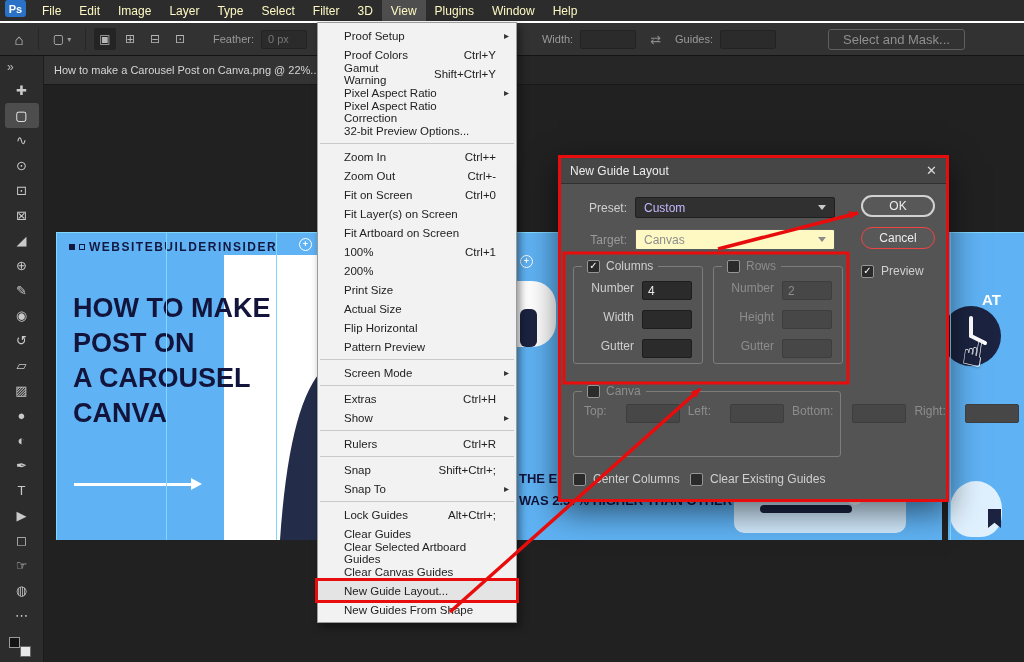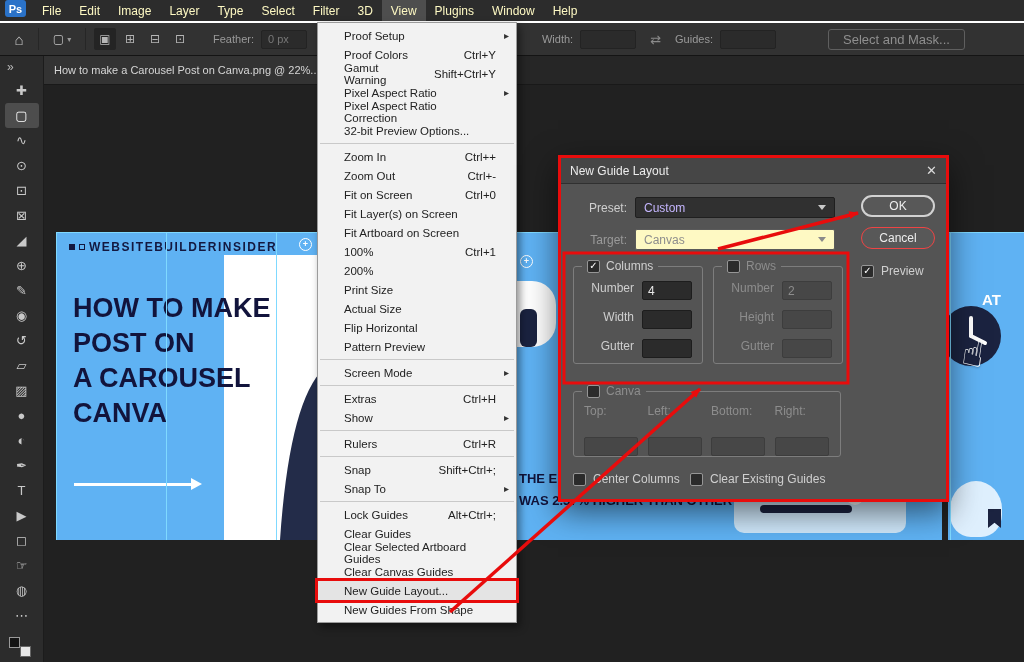--- a/index.html
+++ b/index.html
@@ -146,21 +146,21 @@
   .g-rows{left:152px;top:82px;width:130px;height:98px;}
   .g-margin{left:12px;top:207px;width:268px;height:66px;}
   .field-row{display:flex;justify-content:flex-end;gap:8px;margin:10px 10px 0 0;}
   .field-row.first{margin-top:14px;}
   .f-lbl{color:#cfcfcf;font-size:12px;}
   .group.disabled .f-lbl{color:#8d8d8d;}
   .f-input{width:50px;height:19px;background:#2b2b2b;border:1px solid #1d1d1d;border-radius:2px;
     color:#e8e8e8;font-size:12px;padding:0 5px;font-family:inherit;}
   .f-input:disabled{background:#474747;border-color:#3d3d3d;color:#8d8d8d;}
   .margin-fields{display:grid;grid-template-columns:repeat(4,1fr);gap:0 8px;padding:12px 10px 0 10px;}
-  .m-field{display:flex;flex-direction:column;gap:19px;}
+  .m-field{display:flex;flex-direction:row;gap:19px;}
   .m-lbl{font-size:12px;color:#8d8d8d;}
   .m-field .f-input{width:54px;}
 
   
   .annotations{position:absolute;inset:0;z-index:120;pointer-events:none;}
 </style>
 </head>
 <body>
 
 <div id="app">

